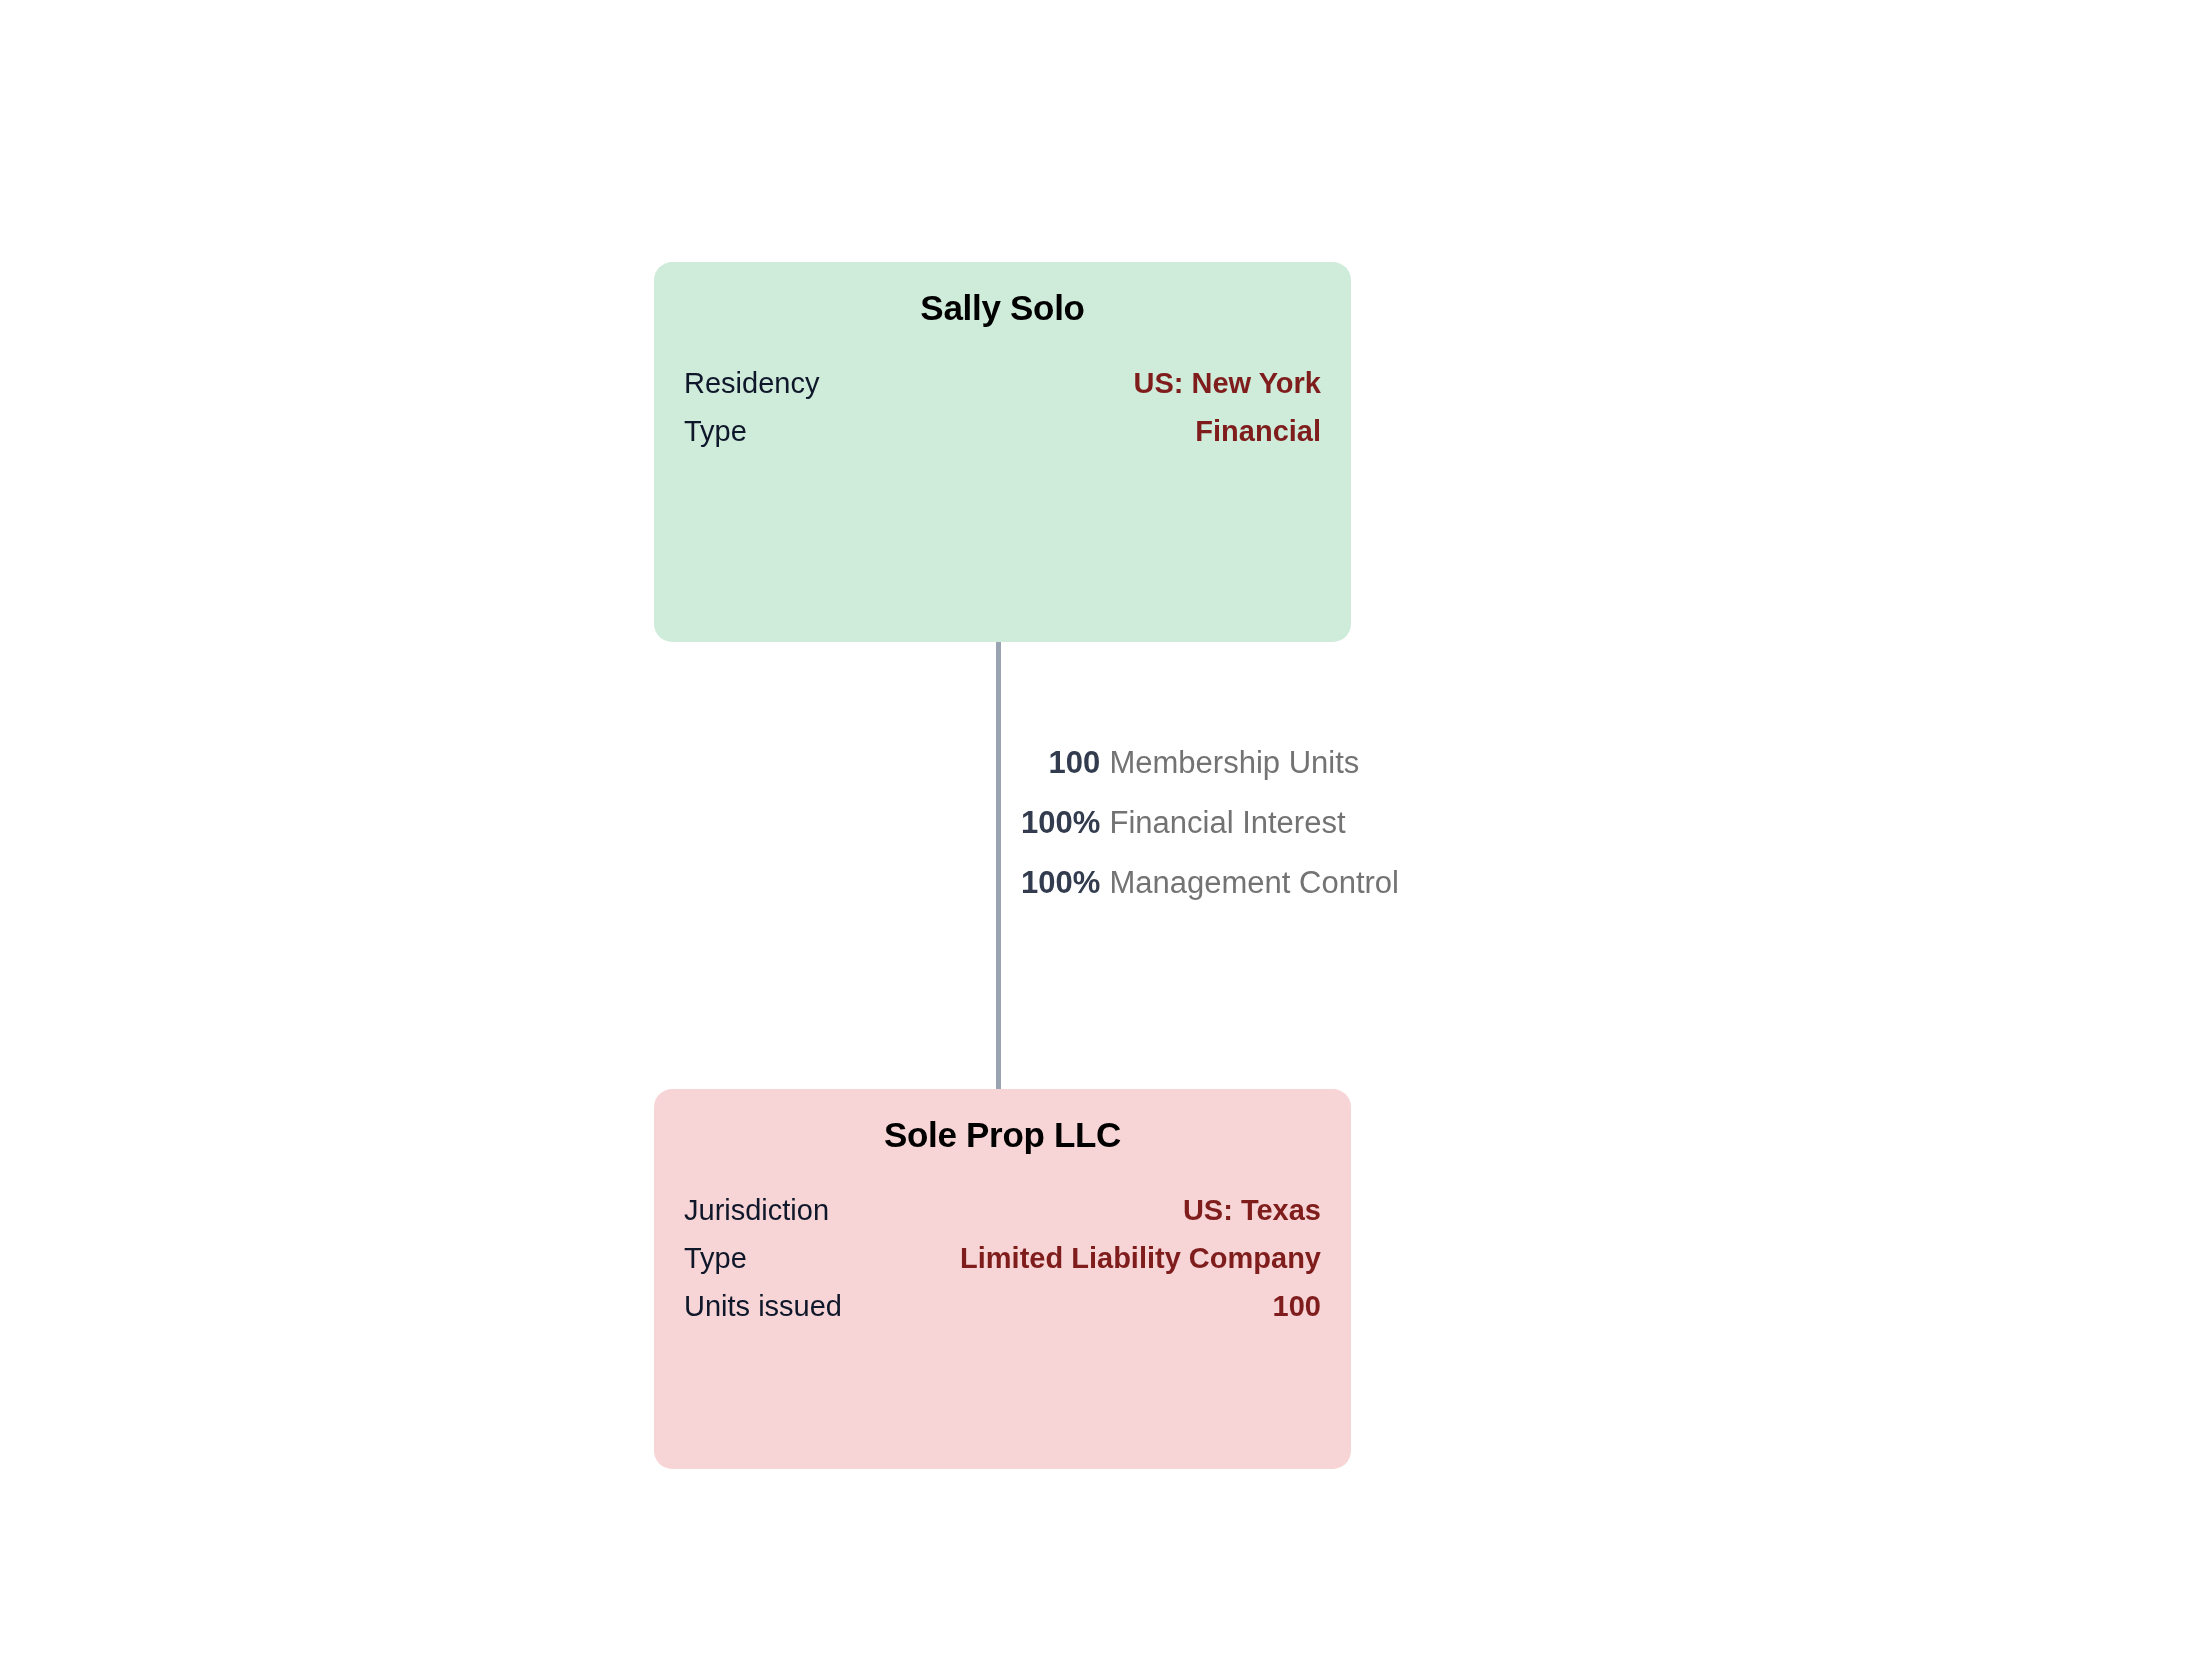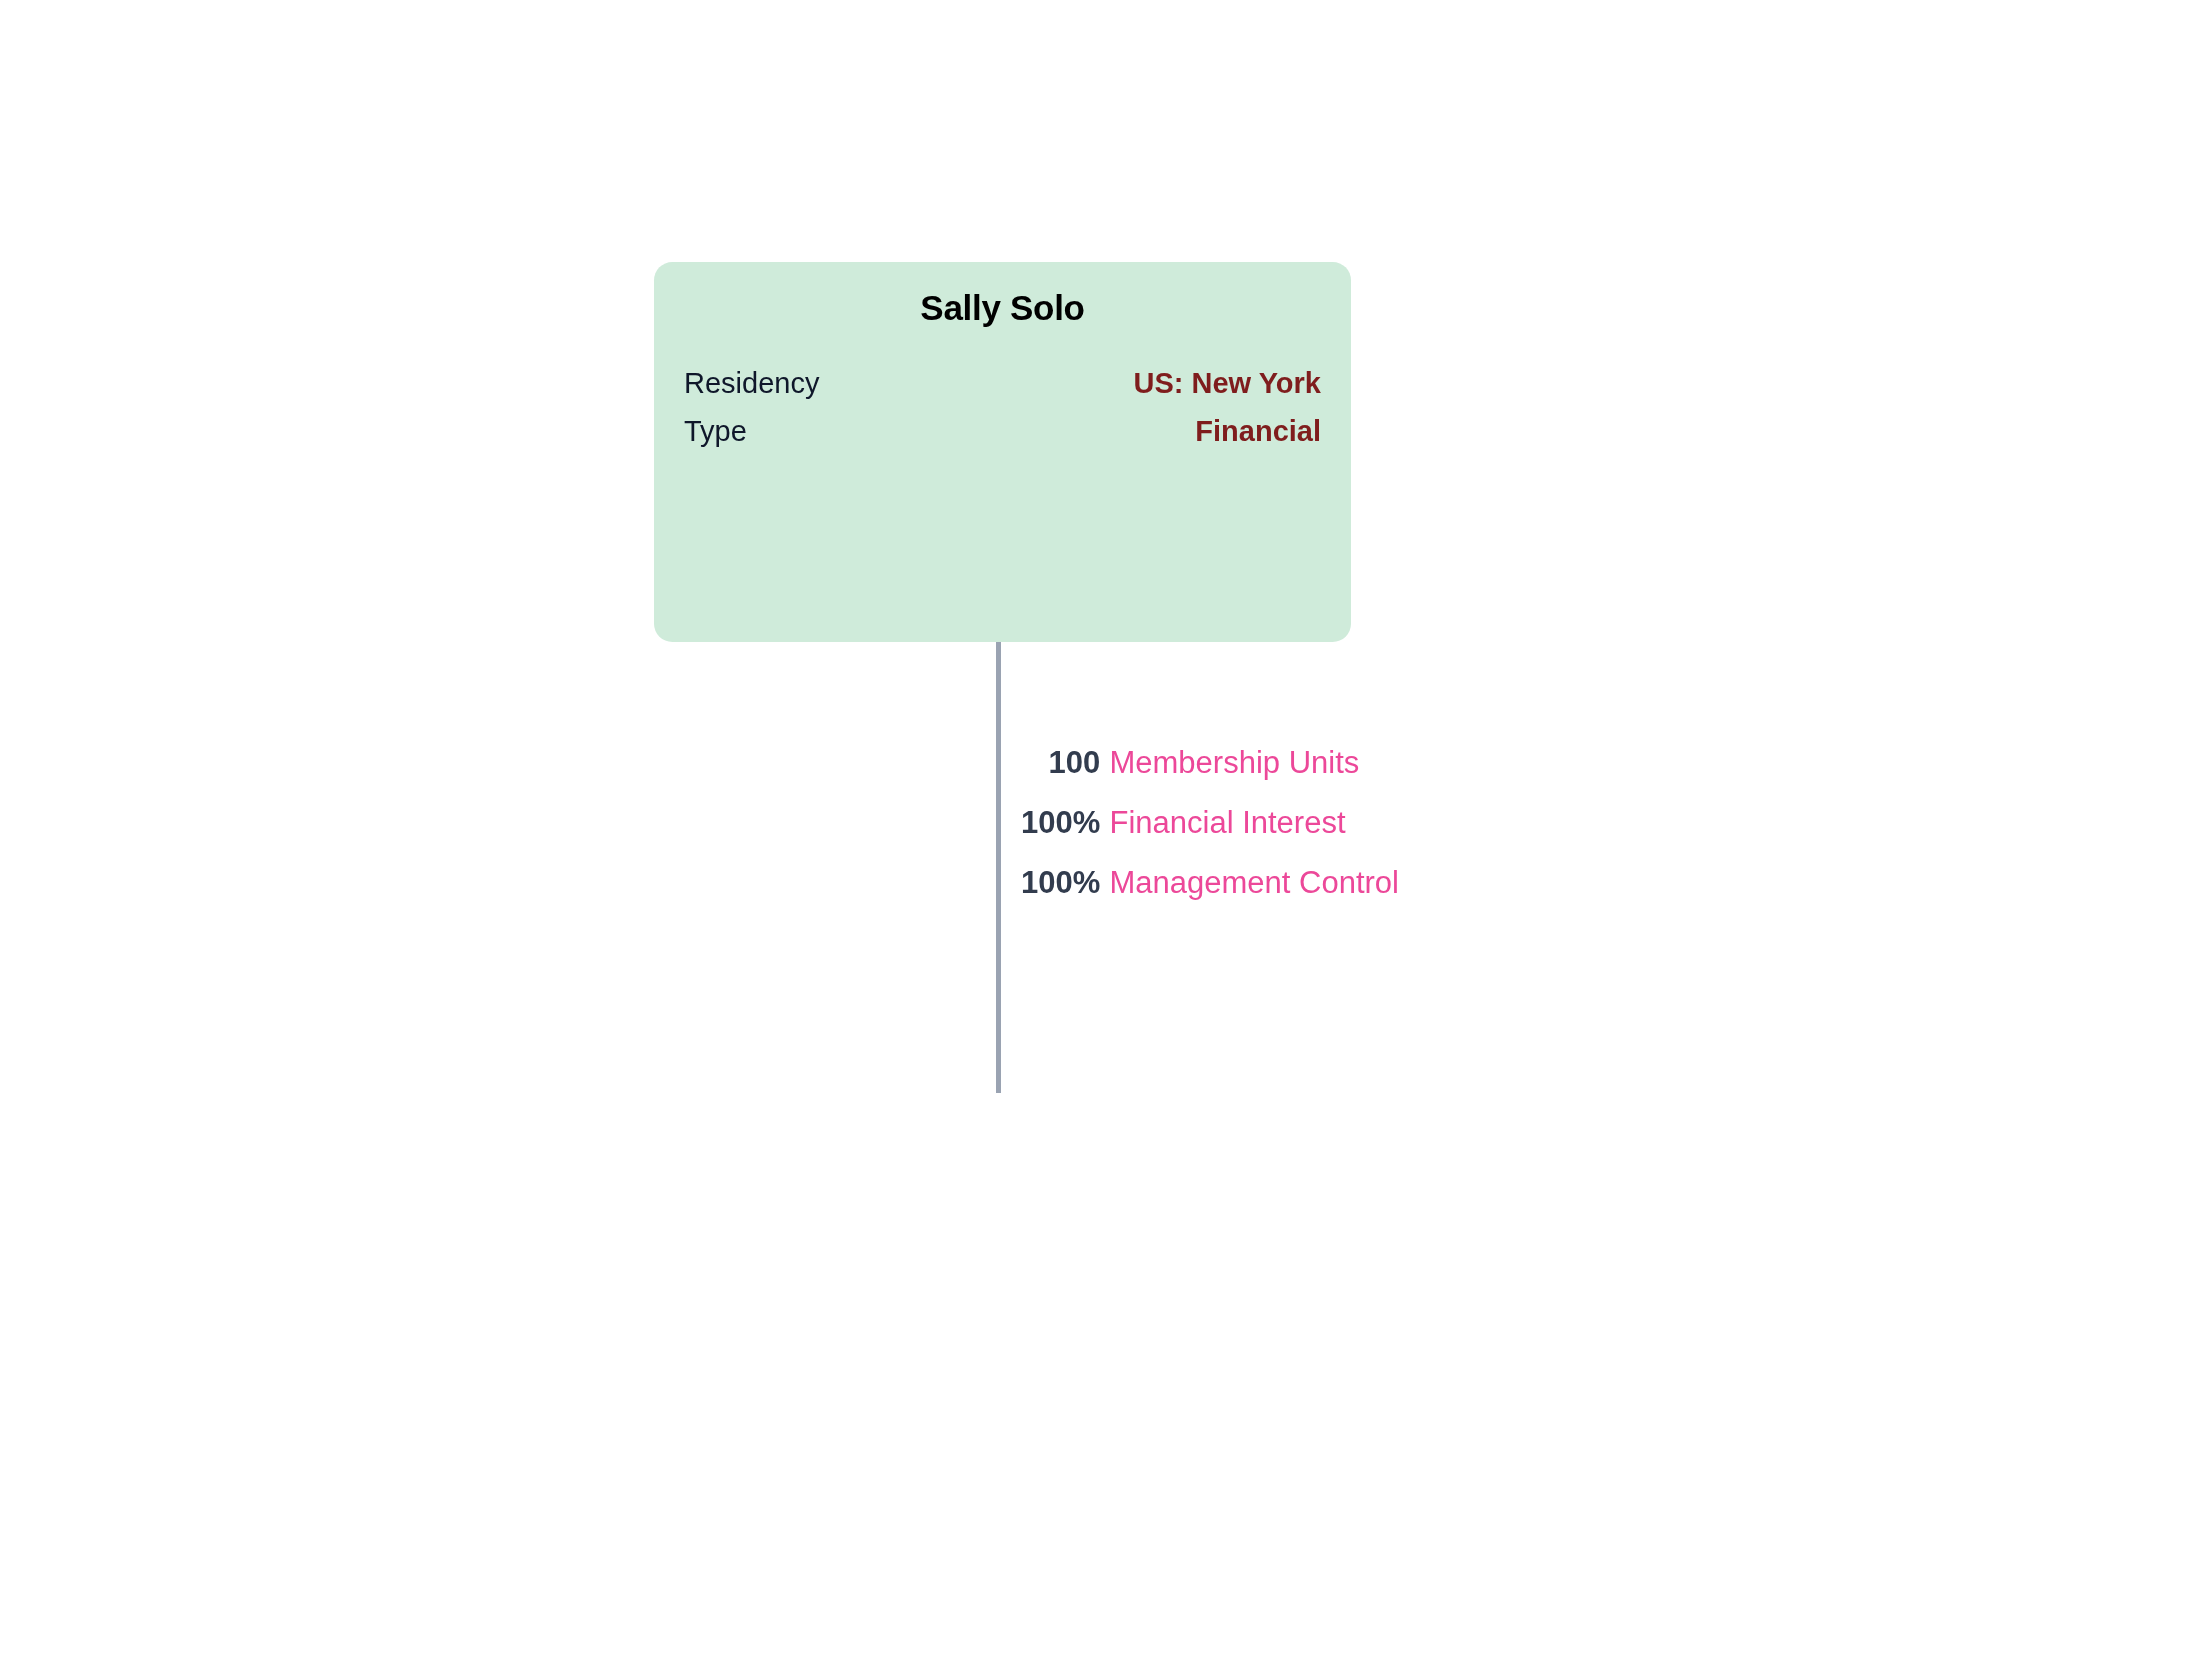--- a/index.html
+++ b/index.html
@@ -98,21 +98,21 @@
     font-weight: bold;
     color: #323c4e;
     white-space: nowrap;
     padding: 0 9.2px 0 0;
     vertical-align: middle;
   }
   .edge-text {
     text-align: left;
     font-size: 31px;
     font-weight: normal;
-    color: #ec4899;
+    color: #737373;
     white-space: nowrap;
     padding: 0;
     vertical-align: middle;
   }
 </style>
 </head>
 <body>
 
 <div id="canvas">
 
@@ -147,15 +147,35 @@
           <td class="edge-text">Financial Interest</td>
         </tr>
         <tr class="edge-row">
           <td class="edge-amount">100%</td>
           <td class="edge-text">Management Control</td>
         </tr>
       </tbody>
     </table>
   </div>
 
+  <div class="card card--entity">
+    <div class="card-title">Sole Prop LLC</div>
+
+    <table class="attr-table">
+      <tbody>
+        <tr class="attr-row">
+          <td class="attr-label">Jurisdiction</td>
+          <td class="attr-value">US: Texas</td>
+        </tr>
+        <tr class="attr-row">
+          <td class="attr-label">Type</td>
+          <td class="attr-value">Limited Liability Company</td>
+        </tr>
+        <tr class="attr-row">
+          <td class="attr-label">Units issued</td>
+          <td class="attr-value">100</td>
+        </tr>
+      </tbody>
+    </table>
+  </div>
 
 </div>
 
 
 </body></html>

